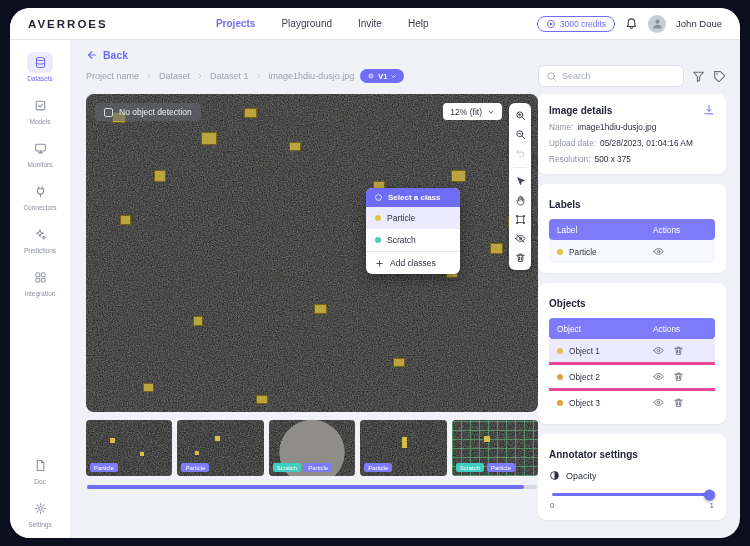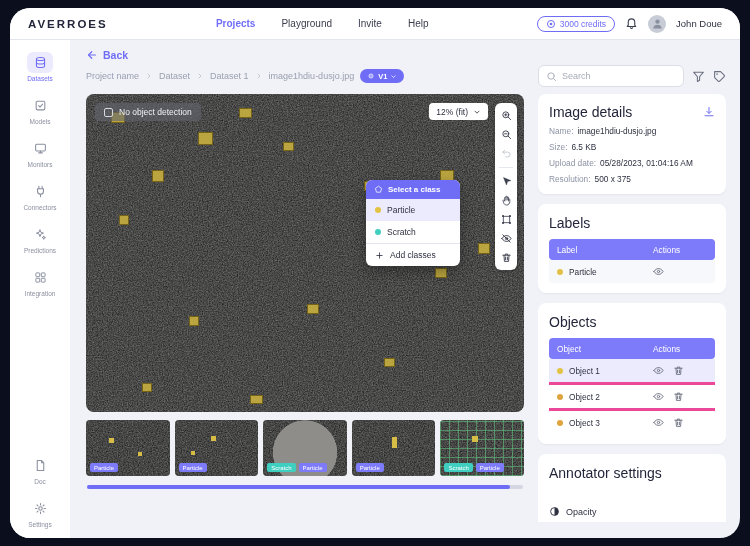--- a/index.html
+++ b/index.html
@@ -47,37 +47,37 @@
   .breadcrumb{flex:1;display:flex;gap:6px;align-items:center;font-size:9px;color:var(--text-gray);white-space:nowrap;overflow:hidden}
   .bc-sep{color:#b9bec9;font-size:9px}
   .bc-item{cursor:pointer}
   .ver-badge{display:flex;align-items:center;gap:3px;background:var(--accent);color:#fff;font-size:7.5px;font-weight:bold;border-radius:9px;padding:2.5px 7px;cursor:pointer}
   .search-cluster{width:188px;flex:none;display:flex;align-items:center;gap:8px}
   .searchbox{flex:1;display:flex;align-items:center;gap:5px;background:#fff;border:1px solid #dcdfe8;border-radius:6px;height:22px;padding:0 7px;color:#a7acba}
   .searchbox input{border:none;outline:none;width:100%;font-size:9px;font-family:"Liberation Sans",sans-serif;color:var(--text-dark);background:transparent}
   .searchbox input::placeholder{color:#a7acba}
   .head-ic{color:#6b7080;cursor:pointer}
 
-  .main-row{flex:1;display:flex;gap:14px;margin-top:7px;overflow:hidden}
+  .main-row{flex:1;display:flex;margin-top:7px;overflow:hidden}
   .canvas-col{flex:1;display:flex;flex-direction:column;min-width:0}
 
   
   .canvas{position:relative;height:318px;background:var(--canvas-bg);border-radius:8px;overflow:hidden;flex:none}
   .noise{position:absolute;inset:0;width:100%;height:100%}
   .ann{position:absolute;background:rgba(206,181,62,.85);border:1px solid rgba(110,92,20,.9)}
   .no-detect{position:absolute;top:9px;left:9px;display:flex;align-items:center;gap:6px;background:rgba(98,102,112,.6);border-radius:4px;padding:4px 9px;color:#eef0f4;font-size:8.5px;cursor:pointer;z-index:5}
   .cbx{width:9px;height:9px;border:1.2px solid #d4d7de;border-radius:2px;background:transparent}
   .zoom-chip{position:absolute;top:9px;right:36px;background:#fff;border-radius:4px;padding:3.5px 7px;font-size:8.5px;color:#2e3140;display:flex;gap:5px;align-items:center;cursor:pointer;z-index:5}
   .toolbar{position:absolute;top:9px;right:7px;width:22px;background:#fff;border-radius:6px;display:flex;flex-direction:column;align-items:center;padding:7px 0;gap:8px;z-index:5;box-shadow:0 1px 4px rgba(0,0,0,.25)}
   .tool{color:#3c3f4e;cursor:pointer;display:flex}
   .tool.disabled{color:#c3c7d1}
   .tool-divider{width:14px;height:1px;background:#e5e7ee}
 
   
-  .ctx{position:absolute;left:280px;top:86px;width:94px;background:#fff;border-radius:6px;box-shadow:0 5px 14px rgba(0,0,0,.35);overflow:hidden;font-size:8.5px;z-index:6}
+  .ctx{position:absolute;left:280px;top:94px;width:94px;background:#fff;border-radius:6px;box-shadow:0 5px 14px rgba(0,0,0,.35);overflow:hidden;font-size:8.5px;z-index:6}
   .ctx-head{background:var(--accent);color:#fff;padding:5px 8px;display:flex;gap:5px;align-items:center;font-size:8px;font-weight:bold}
   .ctx-item{display:flex;align-items:center;gap:6px;padding:6px 9px;color:#2e3140;cursor:pointer}
   .ctx-item.sel{background:var(--accent-light)}
   .dot{width:6px;height:6px;border-radius:50%;flex:none}
   .dot-yellow{background:var(--yellow)}
   .dot-teal{background:var(--teal)}
   .dot-orange{background:var(--orange)}
   .ctx-add{display:flex;align-items:center;gap:6px;padding:6px 9px;border-top:1px solid var(--border);color:#2e3140;cursor:pointer}
 
   
@@ -92,36 +92,36 @@
     repeating-linear-gradient(0deg, rgba(96,200,130,.55) 0 1px, transparent 1px 9px),
     repeating-linear-gradient(90deg, rgba(96,200,130,.55) 0 1px, transparent 1px 9px)}
   .spk{position:absolute;background:#d7bd45;z-index:2}
 
   .hscroll{height:4px;background:#d4d7e2;border-radius:2px;margin:9px 1px 6px;position:relative;flex:none}
   .hscroll-thumb{position:absolute;left:0;top:0;height:100%;width:97%;background:var(--accent);border-radius:2px;cursor:pointer}
 
   
   .right-panel{width:188px;flex:none;display:flex;flex-direction:column;gap:10px;overflow:hidden}
   .card{background:#fff;border-radius:8px;padding:10px 11px;box-shadow:0 1px 2px rgba(20,25,60,.05);flex:none}
-  .card-title{font-size:14px;font-weight:normal;color:#23263a}
+  .card-title{font-size:10px;font-weight:bold;color:#23263a}
   .card-head{display:flex;align-items:center;justify-content:space-between}
   .dl{color:var(--accent);cursor:pointer}
   .field{display:flex;gap:4px;font-size:8.3px;margin-top:6px;white-space:nowrap}
   .f-label{color:#8d93a5}
   .f-value{color:#2e3140}
   .tbl-head{display:flex;align-items:center;background:var(--table-header);border-radius:4px;color:#fff;font-size:8.3px;padding:5.5px 8px;margin-top:7px}
   .tc1{flex:1;display:flex;align-items:center;gap:6px}
   .tc2{width:54px;display:flex;align-items:center;gap:9px}
   .tbl-row{display:flex;align-items:center;padding:6px 8px;font-size:8.3px;color:#2e3140;border-bottom:3px solid #ec4899}
   .tbl-row:last-child{border-bottom:none}
   .tbl-row.shade{background:#f7f8fb;border-radius:0 0 4px 4px}
   .tbl-row.sel{background:var(--accent-light)}
   .act-ic{color:#6b7080;cursor:pointer;display:flex}
 
-  .opacity-row{display:flex;align-items:center;gap:6px;margin-top:24px;font-size:9px;color:#2e3140}
+  .opacity-row{display:flex;align-items:center;gap:6px;margin-top:8px;font-size:9px;color:#2e3140}
   .slider{position:relative;height:3px;background:var(--accent);border-radius:2px;margin:12px 3px 5px;cursor:pointer}
   .knob{position:absolute;right:-3px;top:50%;transform:translateY(-50%);width:11px;height:11px;border-radius:50%;background:var(--accent);box-shadow:0 1px 3px rgba(0,0,0,.35);cursor:pointer}
   .minmax{display:flex;justify-content:space-between;font-size:8px;color:#5a5f70;margin-top:2px;padding:0 1px}
 
   
   .thumb:nth-child(1) .spk.a{left:28%;top:32%;width:5px;height:5px}
   .thumb:nth-child(1) .spk.b{left:62%;top:58%;width:4px;height:4px}
   .thumb:nth-child(2) .spk.a{left:44%;top:28%;width:5px;height:5px}
   .thumb:nth-child(2) .spk.b{left:20%;top:55%;width:4px;height:4px}
   .thumb:nth-child(4) .spk.a{left:48%;top:30%;width:5px;height:11px}
@@ -595,24 +595,20 @@
                 <span class="card-title">Image details</span>
                 <svg class="ic dl" width="12" height="12">
                     <use href="#i-download"></use>
                   </svg>
               </div>
               <div class="field">
                 <span class="f-label">Name:</span>
                 <span class="f-value">image1hdiu-dusjo.jpg</span>
               </div>
               <div class="field">
-                <span class="f-label">Size:</span>
-                <span class="f-value">6.5 KB</span>
-              </div>
-              <div class="field">
                 <span class="f-label">Upload date:</span>
                 <span class="f-value">05/28/2023, 01:04:16 AM</span>
               </div>
               <div class="field">
                 <span class="f-label">Resolution:</span>
                 <span class="f-value">500 x 375</span>
               </div>
             </div>
 
             <div class="card">

